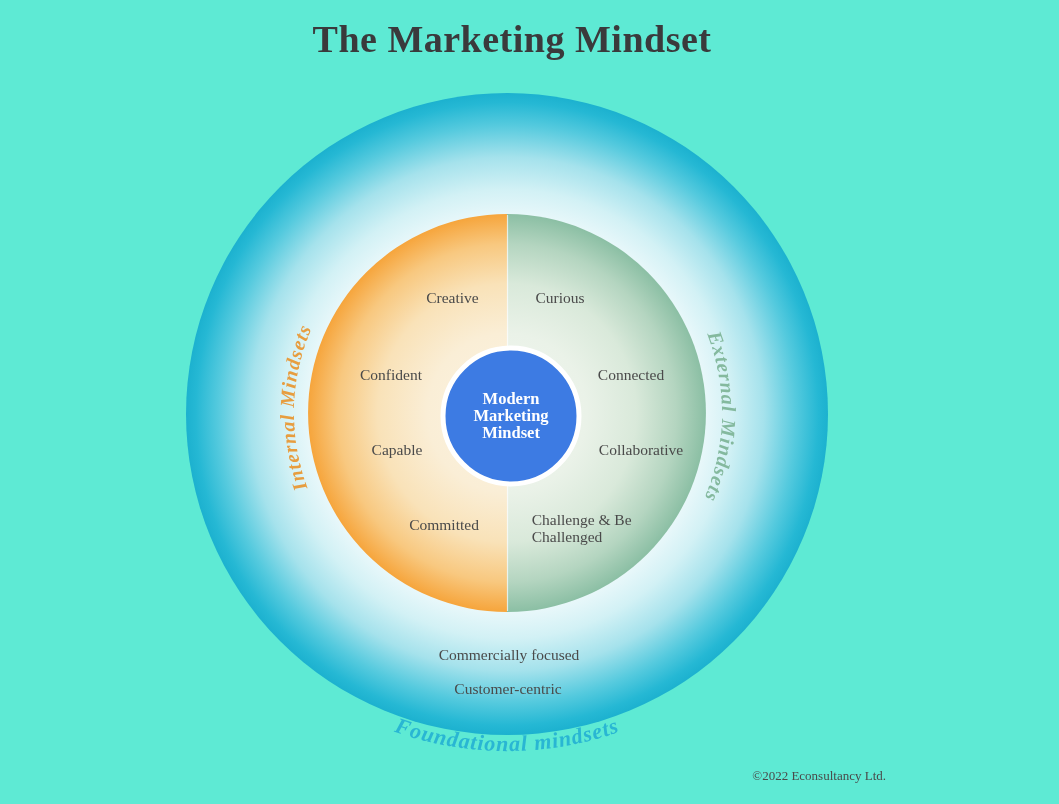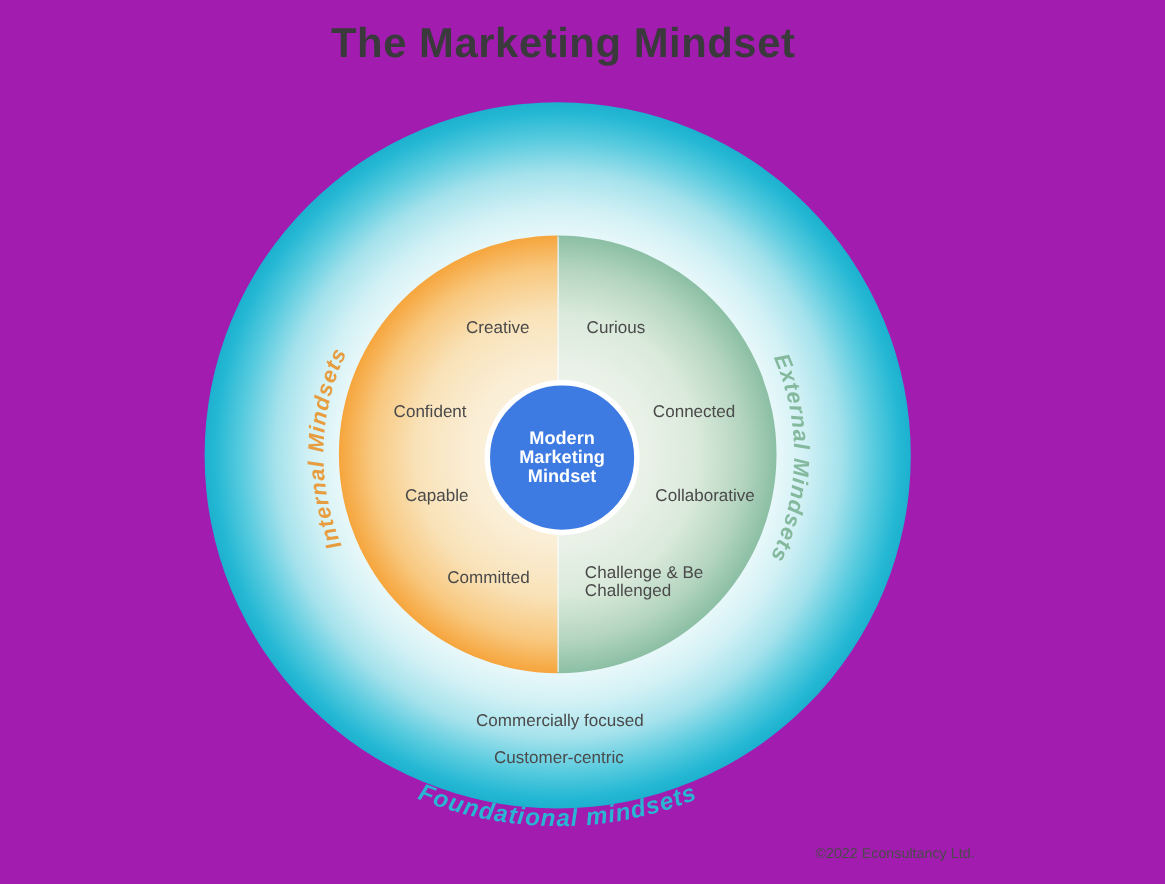--- a/index.html
+++ b/index.html
@@ -1,21 +1,21 @@
 <!DOCTYPE html>
 <html><head>
 <meta charset="utf-8">
 <style>
   html, body { margin: 0; padding: 0; background: #ffffff; }
   .stage {
     position: relative;
     width: 1059px;
     height: 804px;
-    background: #a21caf;
-    font-family: Liberation Sans, sans-serif;
+    background: #5eead4;
+    font-family: Liberation Serif, serif;
     overflow: hidden;
   }
   svg { position: absolute; inset: 0; display: block; }
   .page-title {
     font-size: 38px;
     font-weight: bold;
     fill: #3a3a3c;
     letter-spacing: 0.5px;
   }
   .item-label {

